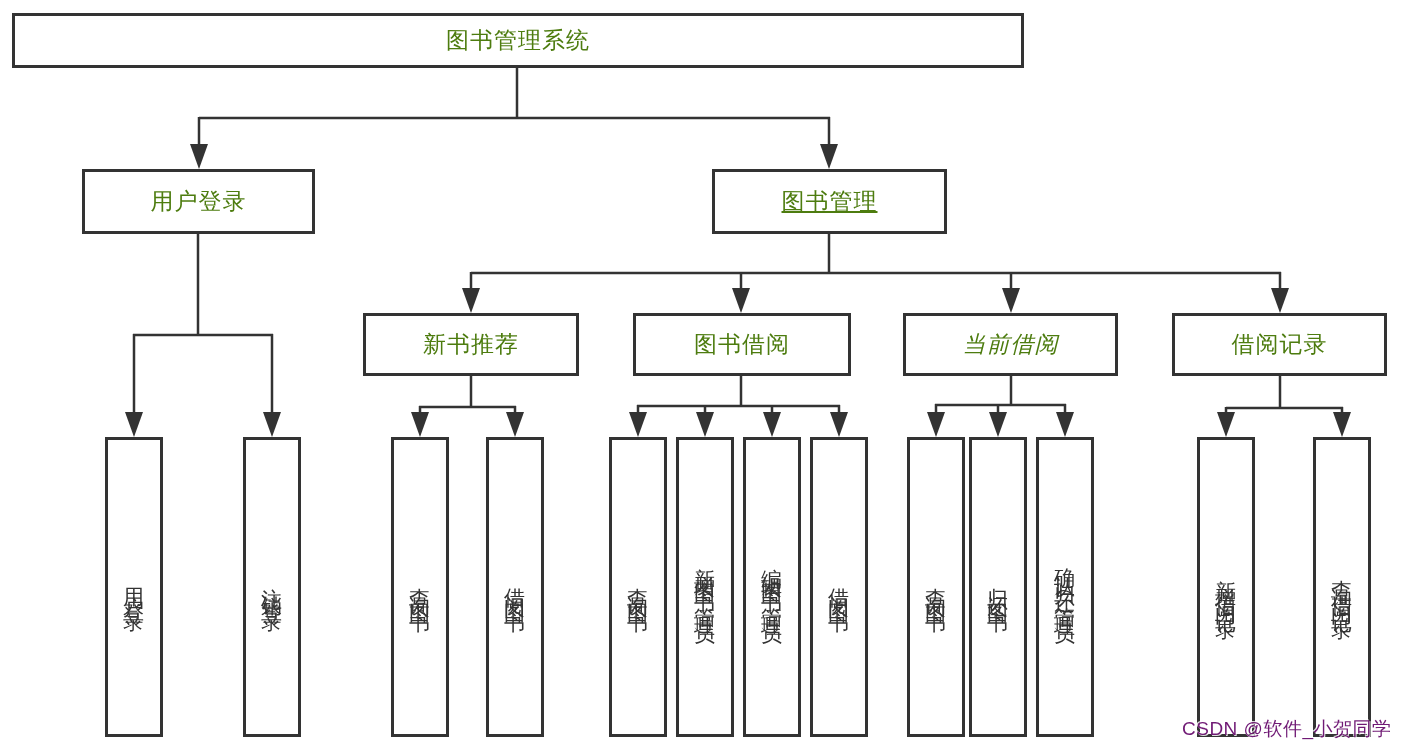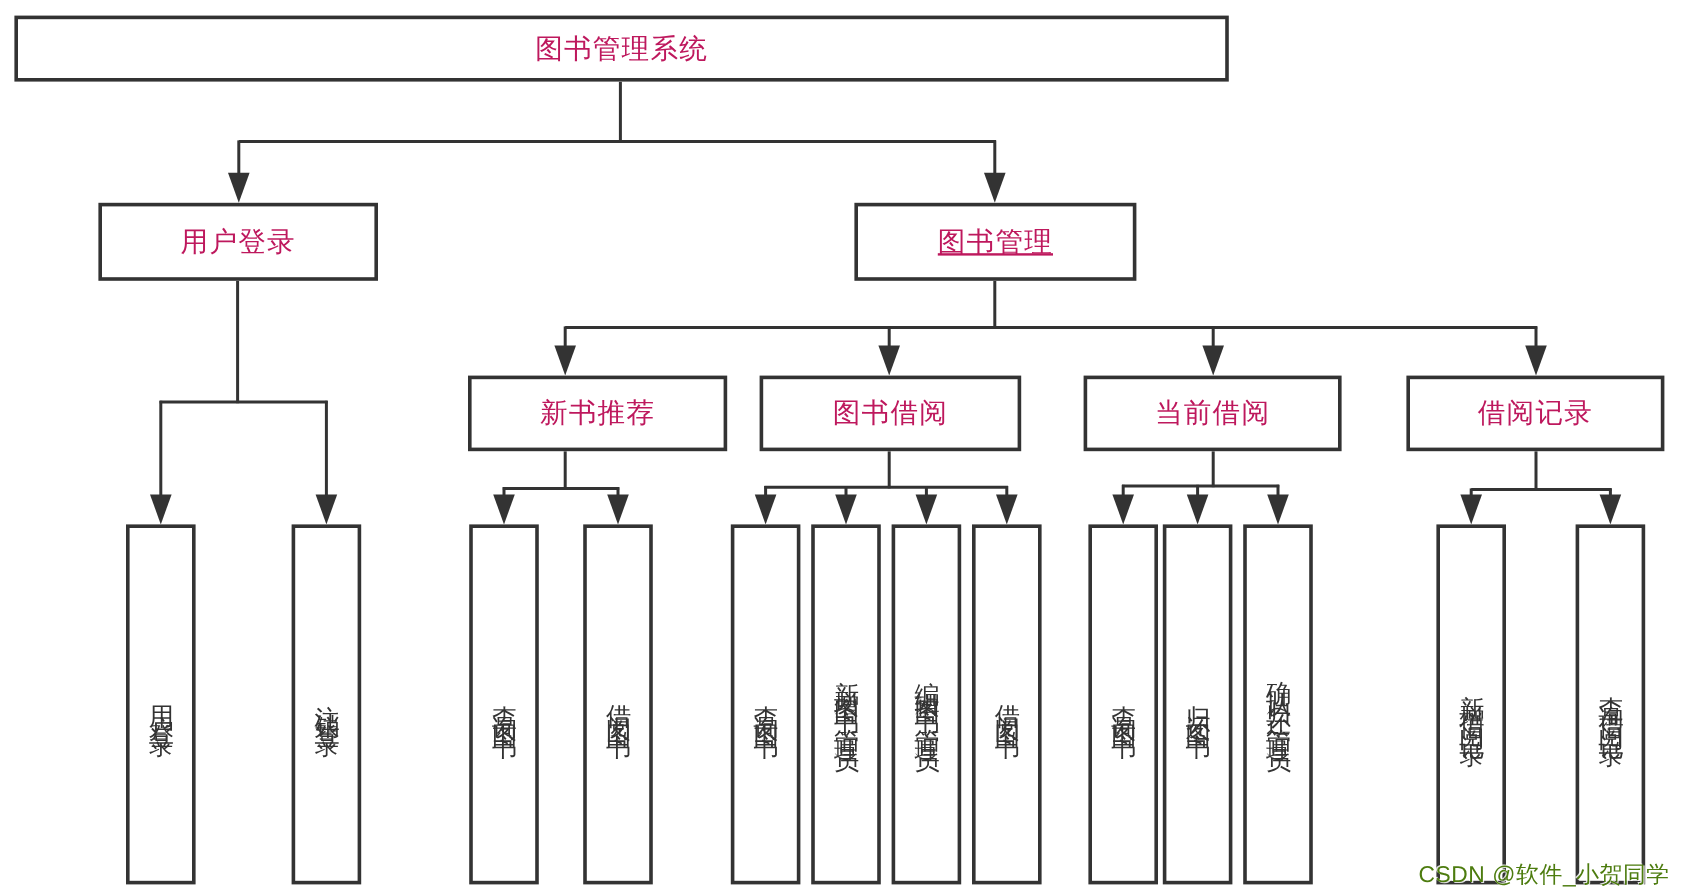--- a/index.html
+++ b/index.html
@@ -28,21 +28,21 @@
   .hbox {
     position: absolute;
     box-sizing: border-box;
     border: 3px solid #333333;
     background: #ffffff;
     display: flex;
     align-items: center;
     justify-content: center;
     font-size: 23px;
     letter-spacing: 1px;
-    color: #be185d;
+    color: #4d7c0f;
   }
   .vbox {
     position: absolute;
     box-sizing: border-box;
     top: 437px;
     width: 58px;
     height: 300px;
     border: 3px solid #333333;
     background: #ffffff;
     display: flex;
@@ -56,21 +56,21 @@
     font-size: 21px;
     line-height: 1;
     letter-spacing: 8px;
   }
   .watermark {
     position: absolute;
     left: 1182px;
     top: 716px;
     font-size: 19px;
     letter-spacing: 0.5px;
-    color: #4d7c0f;
+    color: #701a75;
     white-space: nowrap;
     text-shadow: 1px 1px 0 rgba(255,255,255,0.85), -1px -1px 0 rgba(255,255,255,0.85);
     z-index: 5;
   }
 </style>
 </head>
 <body>
 
 <div class="canvas">
 
@@ -142,27 +142,27 @@
     <span>图书管理系统</span>
   </div>
 
   <div class="hbox" style="left:82px; top:169px; width:233px; height:65px;">
     <span>用户登录</span>
   </div>
   <div class="hbox" style="left:712px; top:169px; width:235px; height:65px;text-decoration:underline;">
     <span>图书管理</span>
   </div>
 
-  <div class="hbox" style="left:363px; top:313px; width:216px; height:63px;margin-left:27px;">
+  <div class="hbox" style="left:363px; top:313px; width:216px; height:63px;">
     <span>新书推荐</span>
   </div>
   <div class="hbox" style="left:633px; top:313px; width:218px; height:63px;">
     <span>图书借阅</span>
   </div>
-  <div class="hbox" style="left:903px; top:313px; width:215px; height:63px;">
+  <div class="hbox" style="left:903px; top:313px; width:215px; height:63px;font-style:italic;">
     <span>当前借阅</span>
   </div>
   <div class="hbox" style="left:1172px; top:313px; width:215px; height:63px;">
     <span>借阅记录</span>
   </div>
 
   <div class="vbox" style="left:105px;">
     <span class="vtext">用户登录</span>
   </div>
   <div class="vbox" style="left:243px;">

